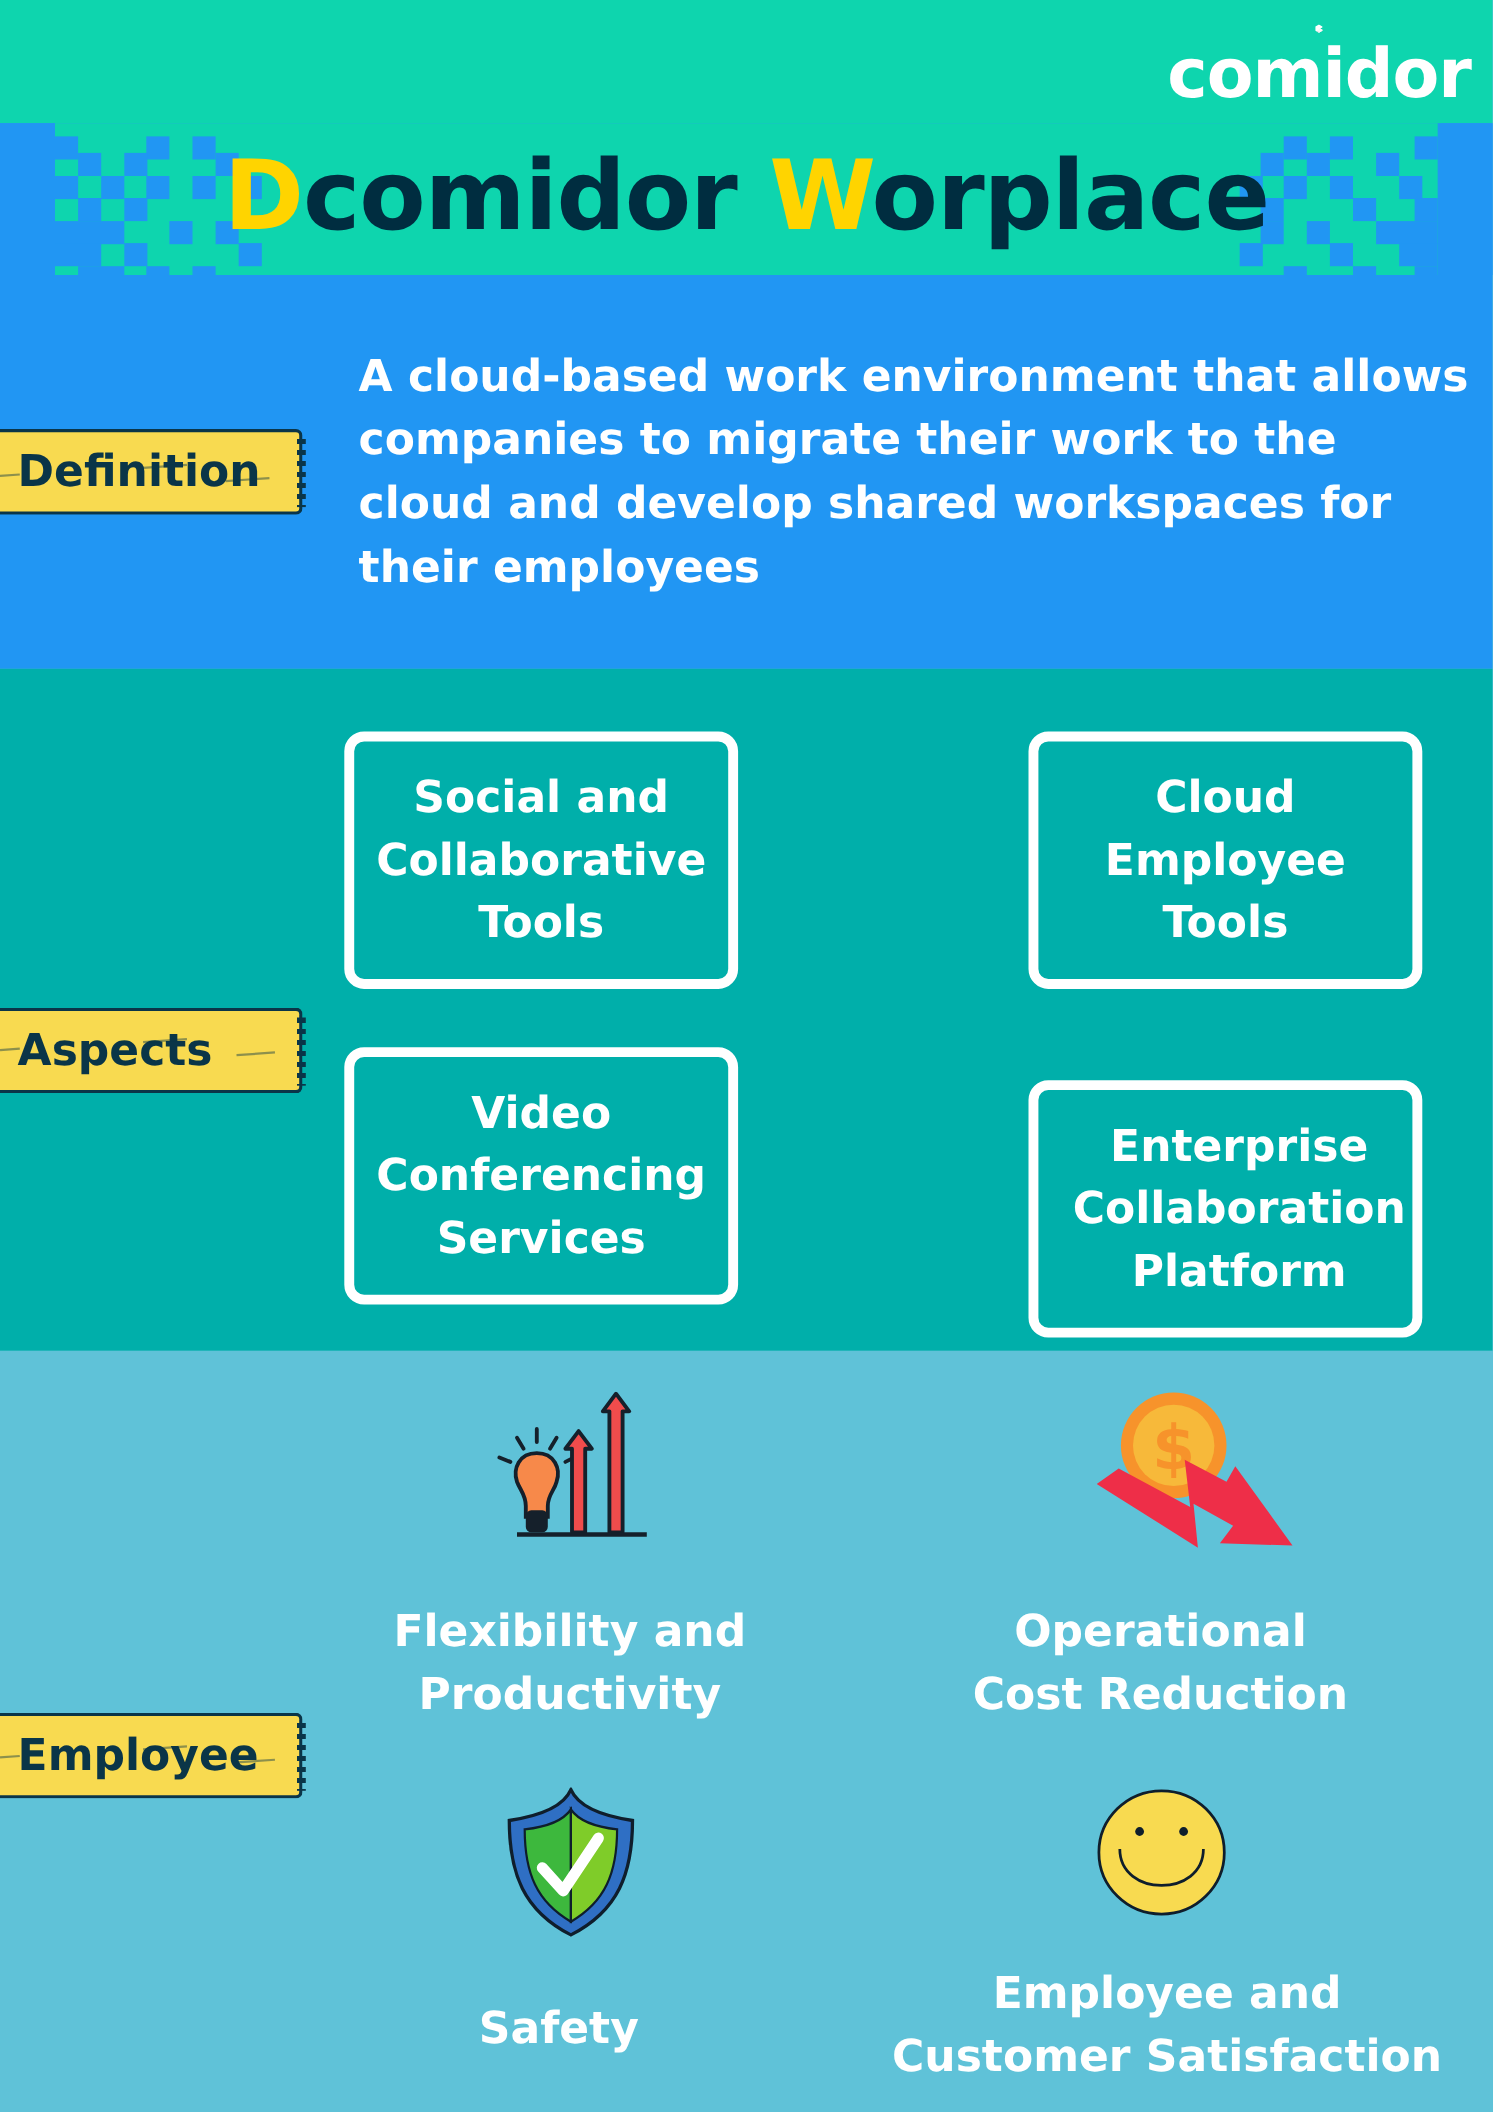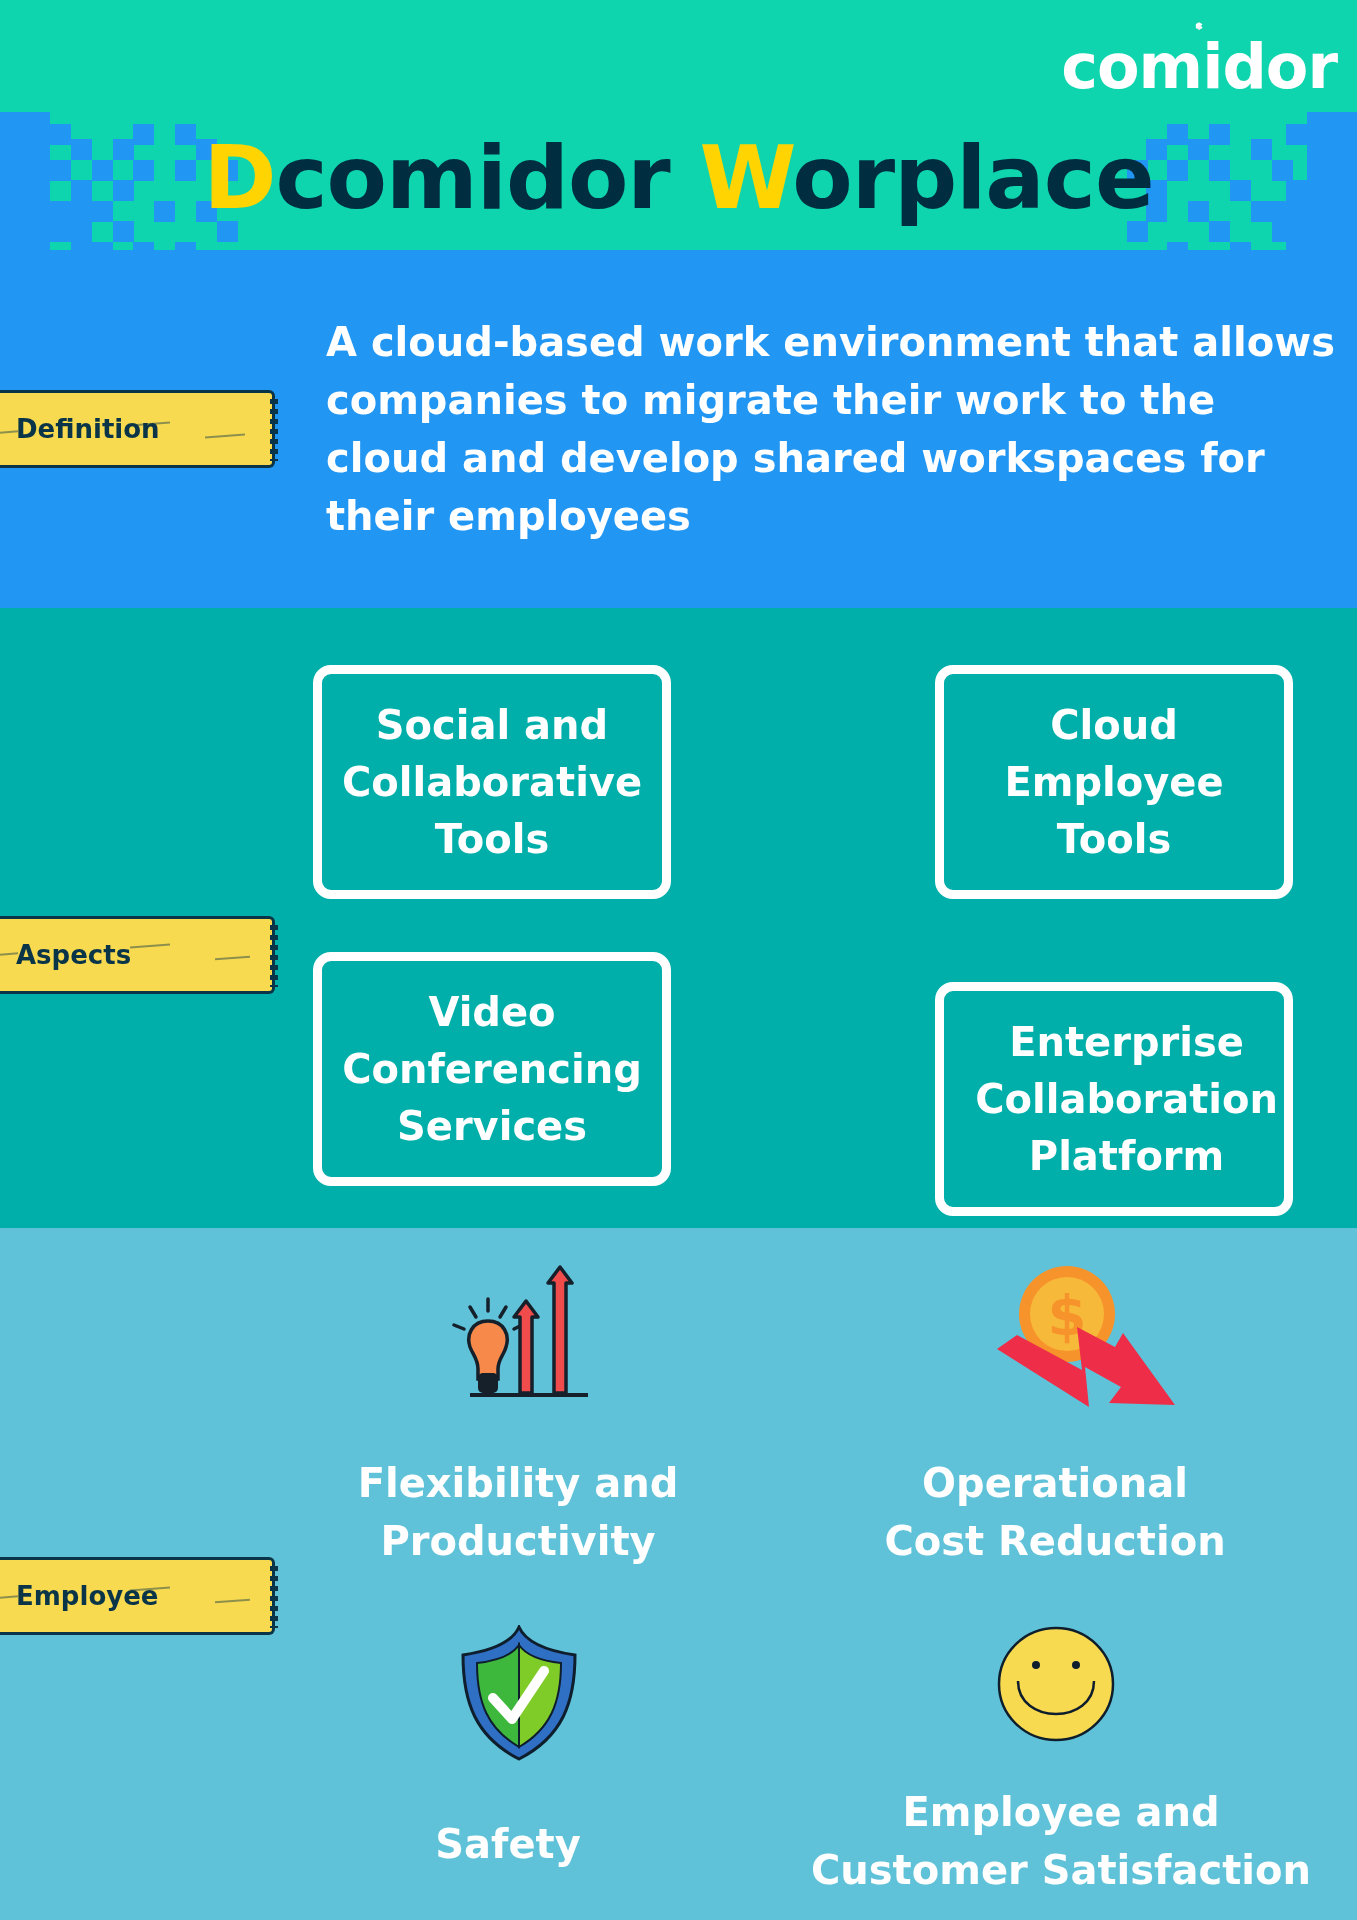--- a/index.html
+++ b/index.html
@@ -18,21 +18,21 @@
   .logo { position: absolute; right: 20px; top: 22px; height: 76px; display: flex; align-items: center; gap: 6px; flex-direction: column; }
   .logo-icon { width: 56px; height: 66px; }
   .logo-text { font-family: "DejaVu Sans", sans-serif; font-weight: bold; font-size: 62px; color: #ffffff; letter-spacing: -1px; line-height: 1; }
 
   .main-title { position: absolute; left: 0; top: 118px; width: 1357px; text-align: center; font-family: "DejaVu Sans", sans-serif; font-weight: bold; font-size: 88px; color: #002D40; letter-spacing: -1px; line-height: 120px; }
   .main-title .accent { color: #FFD400; }
 
   .tag { position: absolute; left: 0; width: 275px; height: 78px; background: #F8DA50; border: 3px solid #0A3548; border-left: none; border-radius: 0 6px 6px 0; display: flex; align-items: center; padding-left: 16px; }
   .tag::after { content: ""; position: absolute; right: -6px; top: 6px; width: 8px; height: 62px;
     background: repeating-linear-gradient(180deg, #0A3548 0 5px, transparent 5px 10px); }
-  .tag-label { font-family: "DejaVu Sans", sans-serif; font-weight: bold; font-size: 26px; color: #0A3548; }
+  .tag-label { font-family: "DejaVu Sans", sans-serif; font-weight: bold; font-size: 40px; color: #0A3548; }
   .tag-streak { position: absolute; height: 2px; background: rgba(10,53,72,0.45); transform: rotate(-4deg); }
 
   .definition-text { position: absolute; left: 326px; top: 313px; width: 1010px; font-family: "DejaVu Sans", sans-serif; font-weight: bold; font-size: 40px; line-height: 58px; color: #ffffff; }
 
   .aspect-box { position: absolute; width: 358px; height: 234px; border: 9px solid #ffffff; border-radius: 18px; display: flex; align-items: center; justify-content: center; text-align: center; padding: 0 6px; }
   .aspect-label { font-family: "DejaVu Sans", sans-serif; font-weight: bold; font-size: 40px; line-height: 57px; color: #ffffff; white-space: pre-line; }
 
   .benefit-icon { position: absolute; }
   .benefit-label { position: absolute; text-align: center; font-family: "DejaVu Sans", sans-serif; font-weight: bold; font-size: 40px; line-height: 58px; color: #ffffff; white-space: pre-line; margin-top: 13px; }
 </style>

